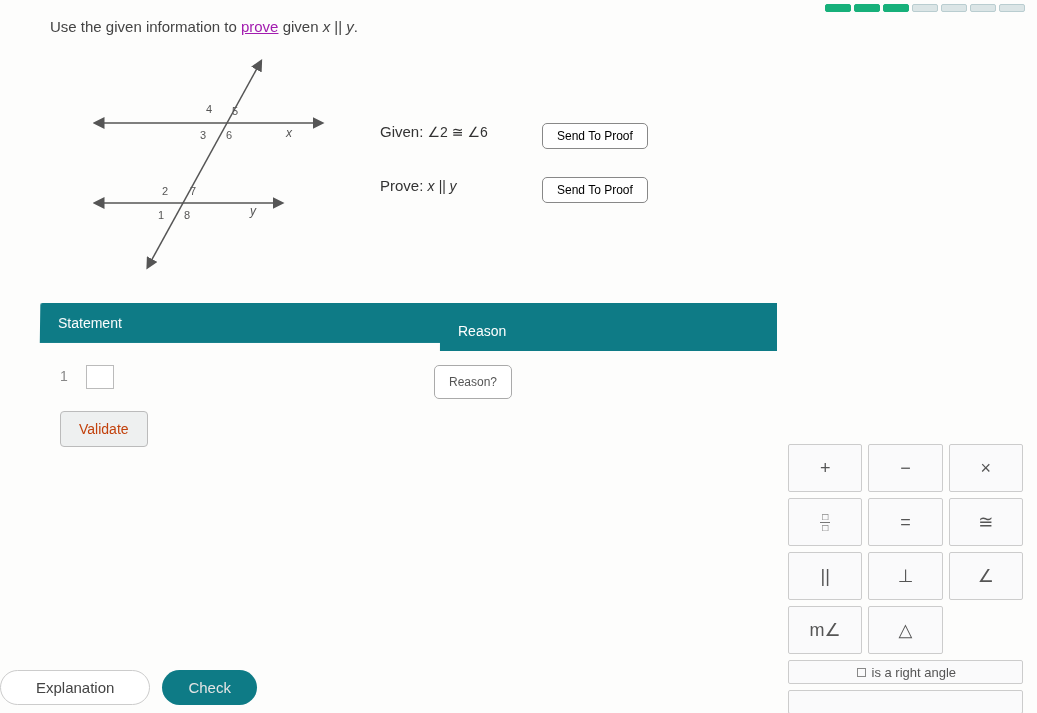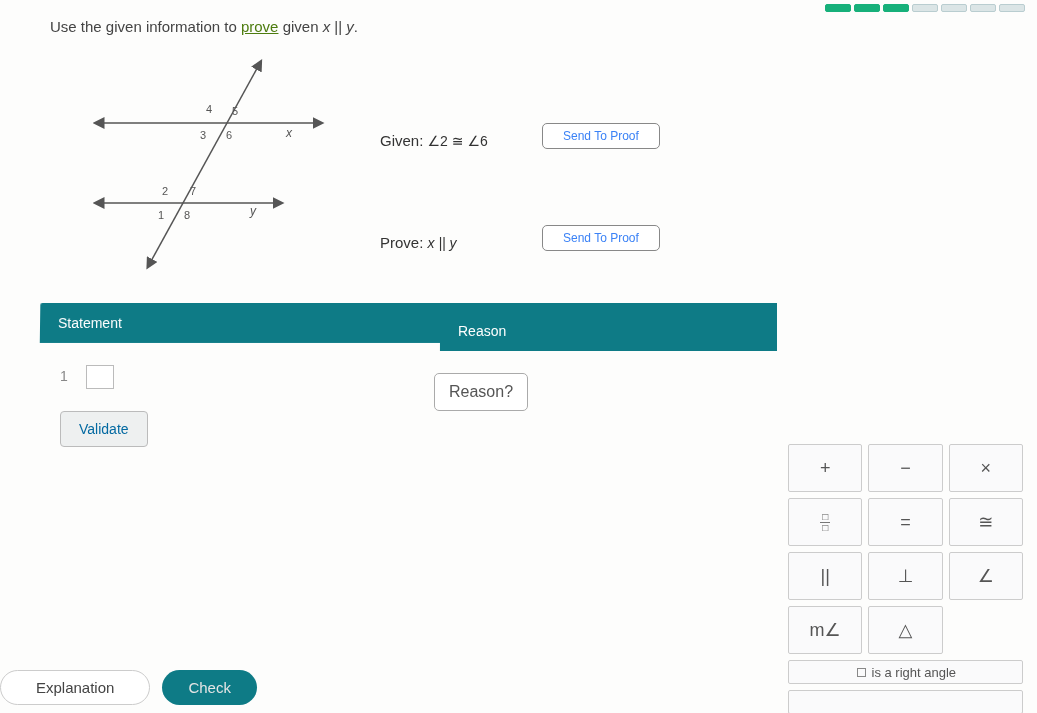--- a/index.html
+++ b/index.html
@@ -1,39 +1,39 @@
 <!DOCTYPE html>
 <html><head>
 <meta charset="utf-8">
 <style>
   * { box-sizing: border-box; margin: 0; padding: 0; }
   body { font-family: Arial, Helvetica, sans-serif; background: #fdfdfc; color: #333; width: 1037px; height: 713px; overflow: hidden; position: relative; }
   .top-area { padding: 10px 30px 10px 50px; }
   .instruction { font-size: 15px; color: #444; margin: 8px 0 18px 0; }
   .instruction .it { font-style: italic; }
-  .prove-link { color: #4d7c0f; text-decoration: underline; }
+  .prove-link { color: #a21caf; text-decoration: underline; }
   .mid-area { display: flex; align-items: center; gap: 40px; padding-left: 30px; }
   .diagram { width: 260px; height: 220px; position: relative; }
   .given-prove { display: flex; flex-direction: column; gap: 28px; font-size: 15px; }
-  .gp-row { display: flex; align-items: flex-end; gap: 12px; }
+  .gp-row { display: flex; align-items: flex-start; gap: 12px; }
   .gp-label { min-width: 150px; }
-  .send-btn { border: 1px solid #888; border-radius: 5px; padding: 5px 20px; font-size: 12px; background: #fff; color: #3b82f6; cursor: pointer; margin-top: 48px; }
+  .send-btn { border: 1px solid #888; border-radius: 5px; padding: 5px 14px; font-size: 12px; background: #fff; color: #000000; cursor: pointer; }
   .proof-section { margin-top: 20px; perspective: 1200px; }
   .proof-grid { display: flex; transform: rotateX(2deg); }
   .col { flex: 1; }
   .col-header { background: #0e7b86; color: #fff; padding: 12px 18px; font-size: 14px; }
   .col-header.statement { border-top-left-radius: 2px; }
   .col-header.reason { padding-top: 20px; }
   .proof-body { display: flex; min-height: 200px; }
   .proof-left { flex: 0 0 400px; padding: 14px 10px 14px 60px; }
   .proof-right { flex: 1; padding: 14px; }
   .row-num { display: inline-block; width: 16px; color: #888; font-size: 14px; margin-right: 6px; }
   .stmt-box { display: inline-block; width: 28px; height: 24px; border: 1px solid #bbb; background: #fff; vertical-align: middle; }
-  .reason-btn { border: 1px solid #aaa; border-radius: 5px; padding: 9px 14px; font-size: 16px; background: #fff; color: #555; cursor: pointer; margin-top: 8px; margin-left: 20px; }
-  .validate-btn { margin-top: 22px; border: 1px solid #bbb; background: #eef0f0; padding: 9px 18px; border-radius: 4px; font-size: 14px; color: #0369a1; cursor: pointer; }
+  .reason-btn { border: 1px solid #aaa; border-radius: 5px; padding: 9px 14px; font-size: 12px; background: #fff; color: #555; cursor: pointer; margin-left: 20px; }
+  .validate-btn { margin-top: 22px; border: 1px solid #bbb; background: #eef0f0; padding: 9px 18px; border-radius: 4px; font-size: 14px; color: #c2410c; cursor: pointer; }
   .symbol-pad { position: absolute; right: 14px; top: 444px; width: 235px; }
   .pad-grid { display: grid; grid-template-columns: repeat(3, 1fr); gap: 6px; }
   .pad-btn { border: 1px solid #ccc; background: #fafafb; height: 48px; display: flex; align-items: center; justify-content: center; font-size: 18px; color: #555; cursor: pointer; border-radius: 2px; }
   .pad-wide { grid-column: span 3; height: 24px; font-size: 13px; }
   .overline { text-decoration: overline; font-size: 14px; }
   .frac { display: inline-flex; flex-direction: column; align-items: center; font-size: 10px; line-height: 10px; }
   .frac .n { border-bottom: 1px solid #777; padding: 0 2px; }
   .footer { position: absolute; bottom: 8px; left: 0; display: flex; gap: 12px; align-items: center; }
   .expl-btn { border: 1px solid #ccc; background: #fff; padding: 8px 35px; border-radius: 22px; font-size: 15px; color: #444; cursor: pointer; }
   .check-btn { border: none; background: #0e7b86; color: #e5e5e5; padding: 9px 26px; border-radius: 22px; font-size: 15px; cursor: pointer; }

